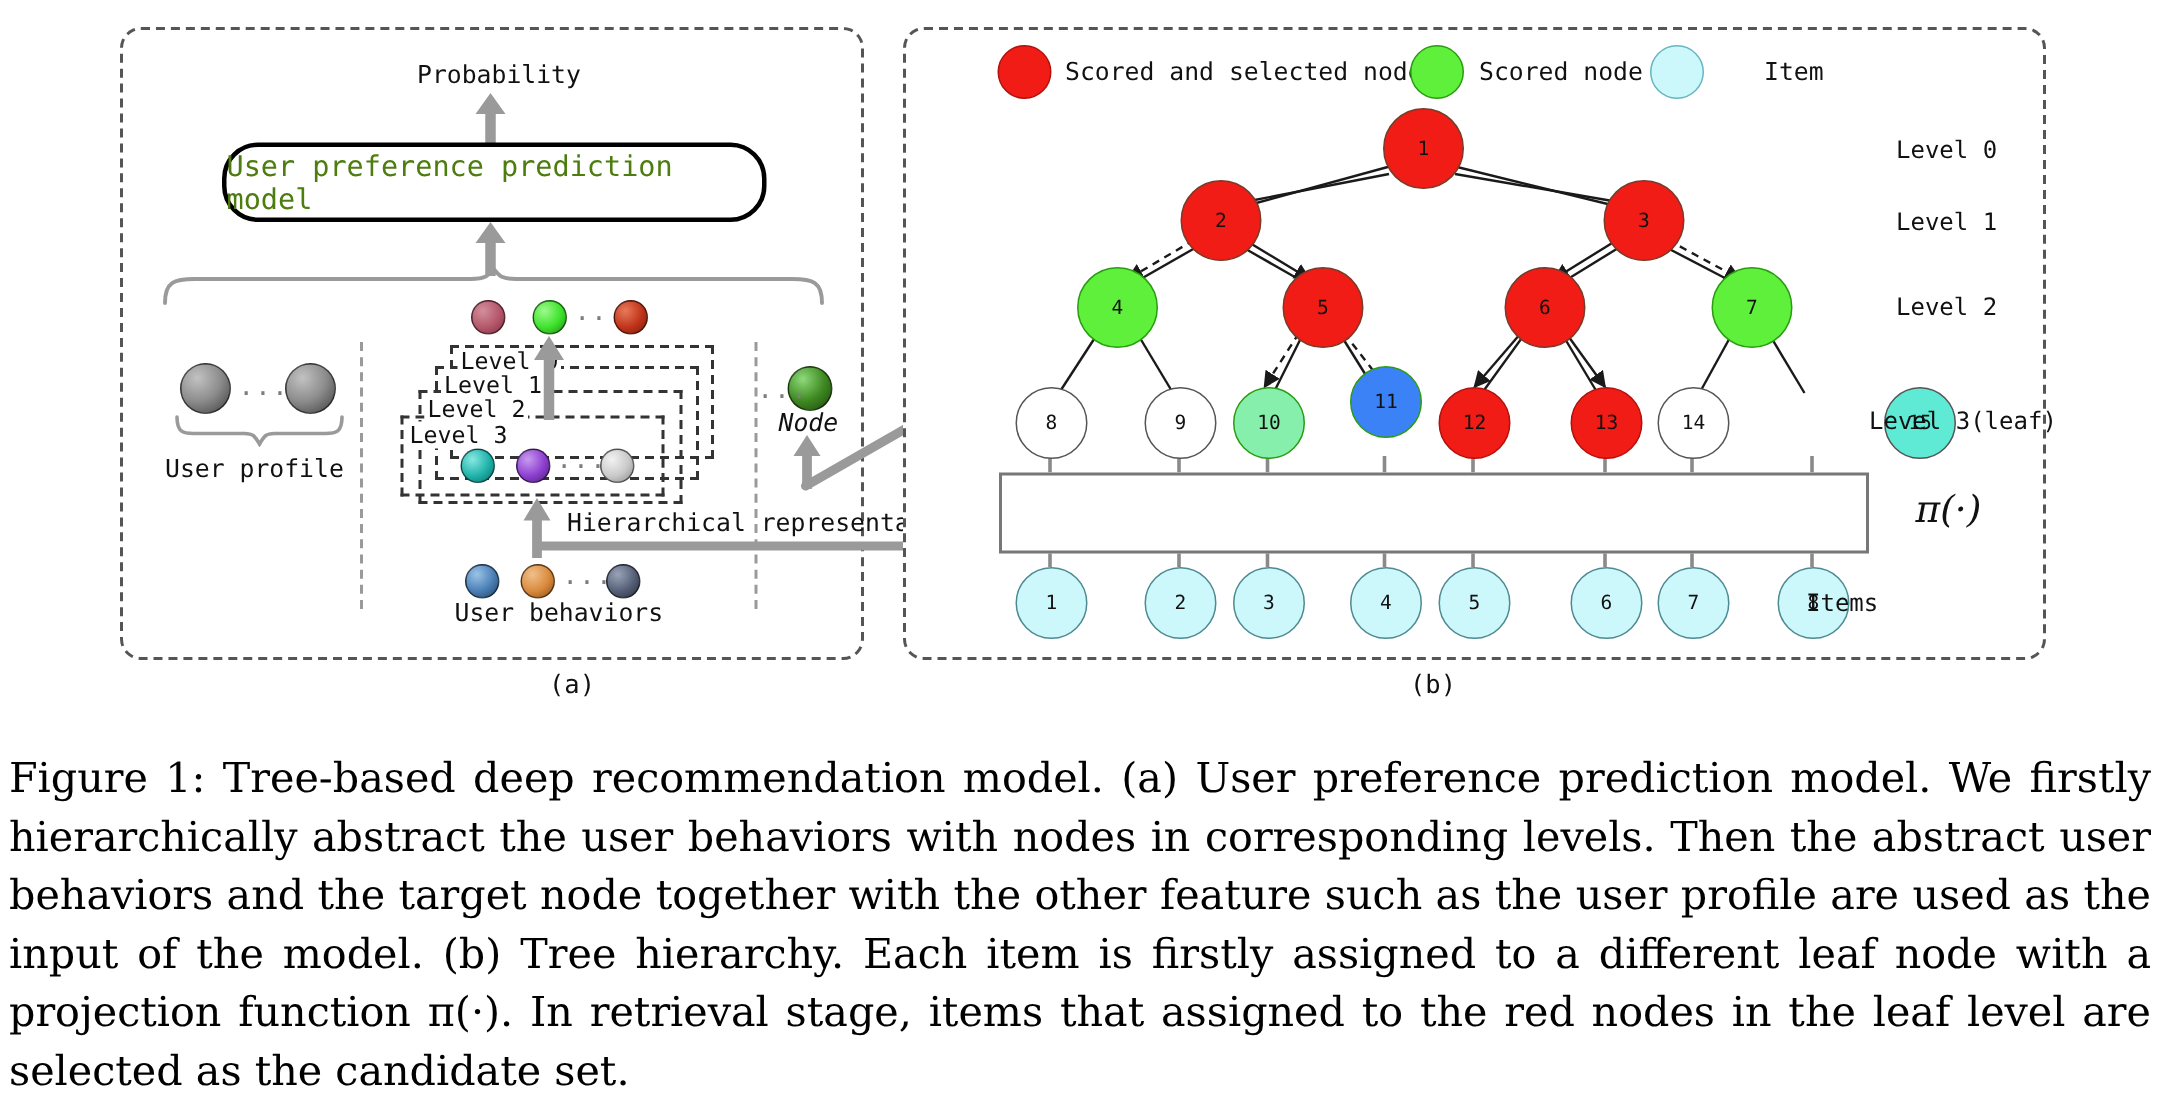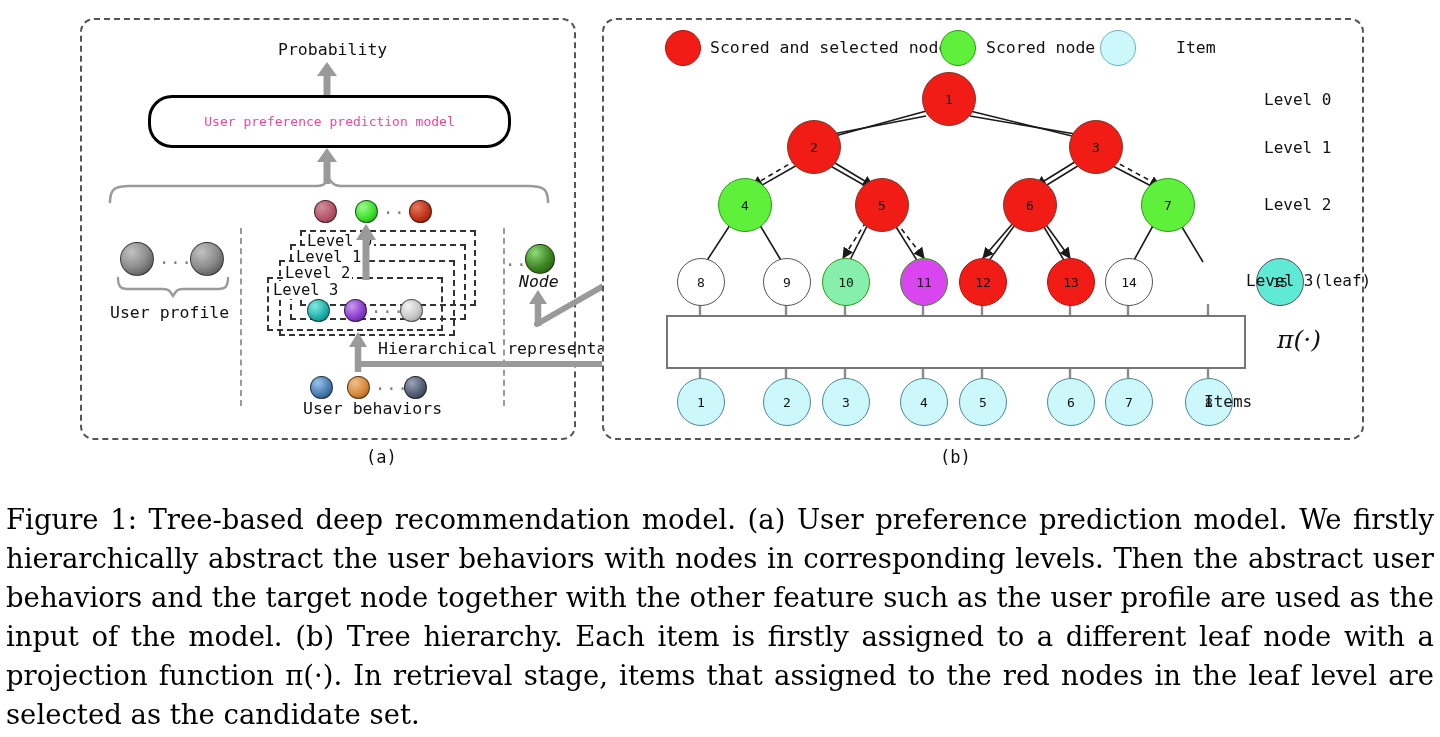--- a/index.html
+++ b/index.html
@@ -19,21 +19,21 @@
   .vdiv{position:absolute;border-left:2px dashed #9a9a9a;}
 
   
   .lbl{position:absolute;white-space:nowrap;color:#111;}
   .mono{font-family:"DejaVu Sans Mono", monospace;}
 
   
   #model-box{position:absolute;left:148px;top:95px;width:357px;height:47px;
       border:3px solid #000;border-radius:24px;background:#fff;
       display:flex;align-items:center;justify-content:center;
-      font-size:13px;color:#ec4899;}
+      font-size:19px;color:#4d7c0f;}
 
   
   .garrow{position:absolute;}
 
   
   .ball{position:absolute;border-radius:50%;border:1px solid rgba(0,0,0,.55);}
   .ball.big{width:32px;height:32px;}
   .ball.sm{width:21px;height:21px;}
   .ball.md{width:28px;height:28px;}
 
@@ -243,21 +243,21 @@
   <div class="tnode lv mono" style="left:787px;top:120px;background:#f01c15;">2</div>
   <div class="tnode lv mono" style="left:1069px;top:120px;background:#f01c15;">3</div>
   <div class="tnode lv mono" style="left:718px;top:178px;background:#5ef03a;border-color:#2a9c12;">4</div>
   <div class="tnode lv mono" style="left:855px;top:178px;background:#f01c15;">5</div>
   <div class="tnode lv mono" style="left:1003px;top:178px;background:#f01c15;">6</div>
   <div class="tnode lv mono" style="left:1141px;top:178px;background:#5ef03a;border-color:#2a9c12;">7</div>
 
   <div class="tnode leaf mono" style="left:677px;top:258px;background:#ffffff;">8</div>
   <div class="tnode leaf mono" style="left:763px;top:258px;background:#ffffff;">9</div>
   <div class="tnode leaf mono" style="left:822px;top:258px;background:#86efac;border-color:#2a9c12;">10</div>
-  <div class="tnode leaf mono" style="left:900px;top:258px;background:#d946ef;border-color:#2a9c12;">11</div>
+  <div class="tnode leaf mono" style="left:900px;top:244px;background:#3b82f6;border-color:#2a9c12;">11</div>
   <div class="tnode leaf mono" style="left:959px;top:258px;background:#f01c15;border-color:#b3110c;">12</div>
   <div class="tnode leaf mono" style="left:1047px;top:258px;background:#f01c15;border-color:#b3110c;">13</div>
   <div class="tnode leaf mono" style="left:1105px;top:258px;background:#ffffff;">14</div>
   <div class="tnode leaf mono" style="left:1256px;top:258px;background:#5eead4;">15</div>
 
   <div id="pi-box"></div>
   <div id="pi-label" style="left:1277px;top:325px;">π(·)</div>
 
   <div class="tnode item mono" style="left:677px;top:378px;background:#ccf7fb;">1</div>
   <div class="tnode item mono" style="left:763px;top:378px;background:#ccf7fb;">2</div>

